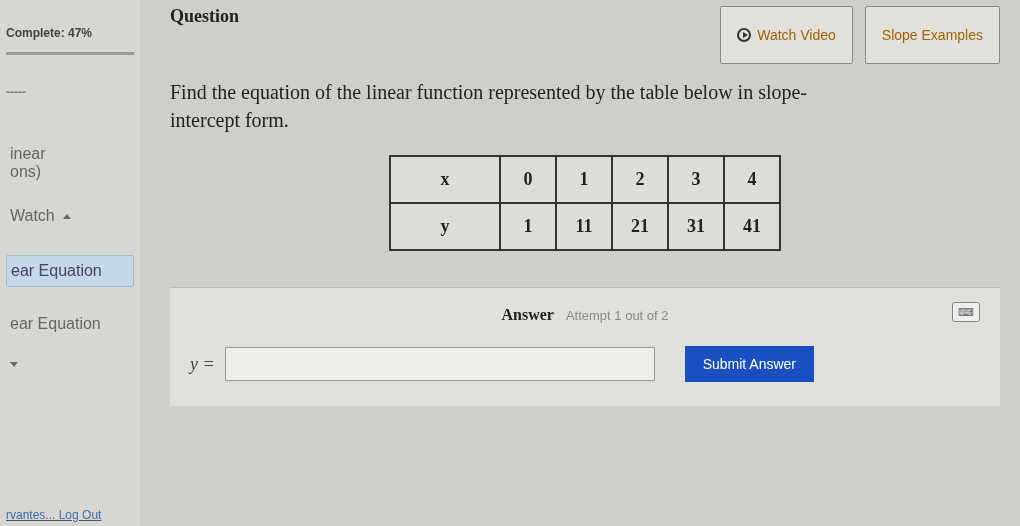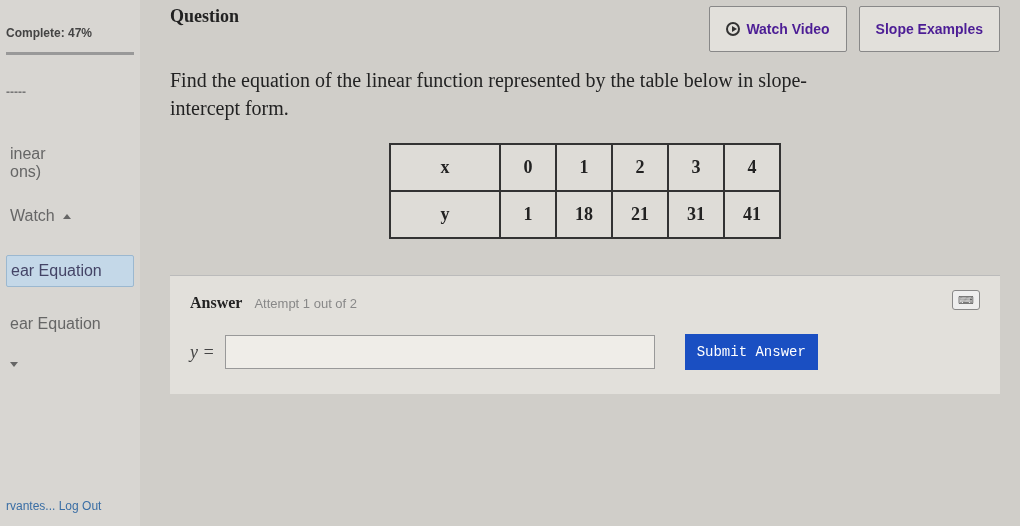--- a/index.html
+++ b/index.html
@@ -49,23 +49,24 @@
     cursor: pointer;
   }
   .side-item.active {
     background: #c4d8e8;
     border: 1px solid #9bb8d0;
     border-radius: 2px;
     color: #446;
   }
   .side-footer {
     position: absolute;
-    bottom: 13px;
+    bottom: 4px;
     left: 6px;
     right: 6px;
+    text-decoration: underline;
   }
   .caret {
     display:inline-block;
     margin-top:18px;
     color:#666;
   }
   .logout {
     color: #3a6ea5;
     font-size: 12px;
     cursor:pointer;
@@ -86,30 +87,29 @@
     font-size: 18px;
     color: #222;
   }
   .header-buttons {
     display: flex;
     gap: 12px;
   }
   .hbtn {
     border: 1px solid #888;
     background: #e2e0db;
-    padding: 14px 16px;
+    padding: 20px 16px;
     font-size: 14px;
-    color: #4c1d95;
+    color: #a16207;
     cursor: pointer;
     border-radius: 2px;
     font-family: Arial, sans-serif;
     display:flex;
     align-items:center;
     gap:6px;
-    font-weight:bold;
   }
   .play-circle {
     width:14px;height:14px;border:2px solid #333;border-radius:50%;
     display:flex;align-items:center;justify-content:center;
   }
   .play-tri {
     width:0;height:0;border-left:5px solid #333;border-top:3px solid transparent;border-bottom:3px solid transparent;margin-left:2px;
   }
   .prompt {
     font-size: 20px;
@@ -142,20 +142,21 @@
     border-top: 1px solid #bbb;
     padding: 18px 20px 24px 20px;
     margin-top: 10px;
     position:relative;
   }
   .answer-head {
     display:flex;
     align-items:baseline;
     gap:12px;
     margin-bottom: 22px;
+    justify-content: center;
   }
   .answer-label {
     font-weight: bold;
     font-size: 16px;
     color:#222;
   }
   .attempt {
     font-size: 13px;
     color: #888;
     font-family: Arial, sans-serif;
@@ -189,23 +190,23 @@
     height: 34px;
     border: 1px solid #999;
     background: #efede8;
     padding: 4px 8px;
     font-size:16px;
   }
   .submit {
     background: #1a4fc2;
     color: #fff;
     border: none;
-    padding: 10px 12px;
+    padding: 10px 18px;
     font-size: 14px;
-    font-family: Liberation Mono, monospace;
+    font-family: Liberation Sans, sans-serif;
     cursor: pointer;
     margin-left: 20px;
   }
   .chevron-down {
     display:inline-block;
     width:0;height:0;border-left:4px solid transparent;border-right:4px solid transparent;border-top:5px solid #666;
     margin-left:4px;vertical-align:middle;
   }
 </style>
 </head>
@@ -268,21 +269,21 @@
           <td class="label">x</td>
           <td class="val">0</td>
           <td class="val">1</td>
           <td class="val">2</td>
           <td class="val">3</td>
           <td class="val">4</td>
         </tr>
         <tr>
           <td class="label">y</td>
           <td class="val">1</td>
-          <td class="val">18</td>
+          <td class="val">11</td>
           <td class="val">21</td>
           <td class="val">31</td>
           <td class="val">41</td>
         </tr>
       </tbody>
         </table>
     </div>
 
     <div class="answer-box">
       <div class="answer-head">

